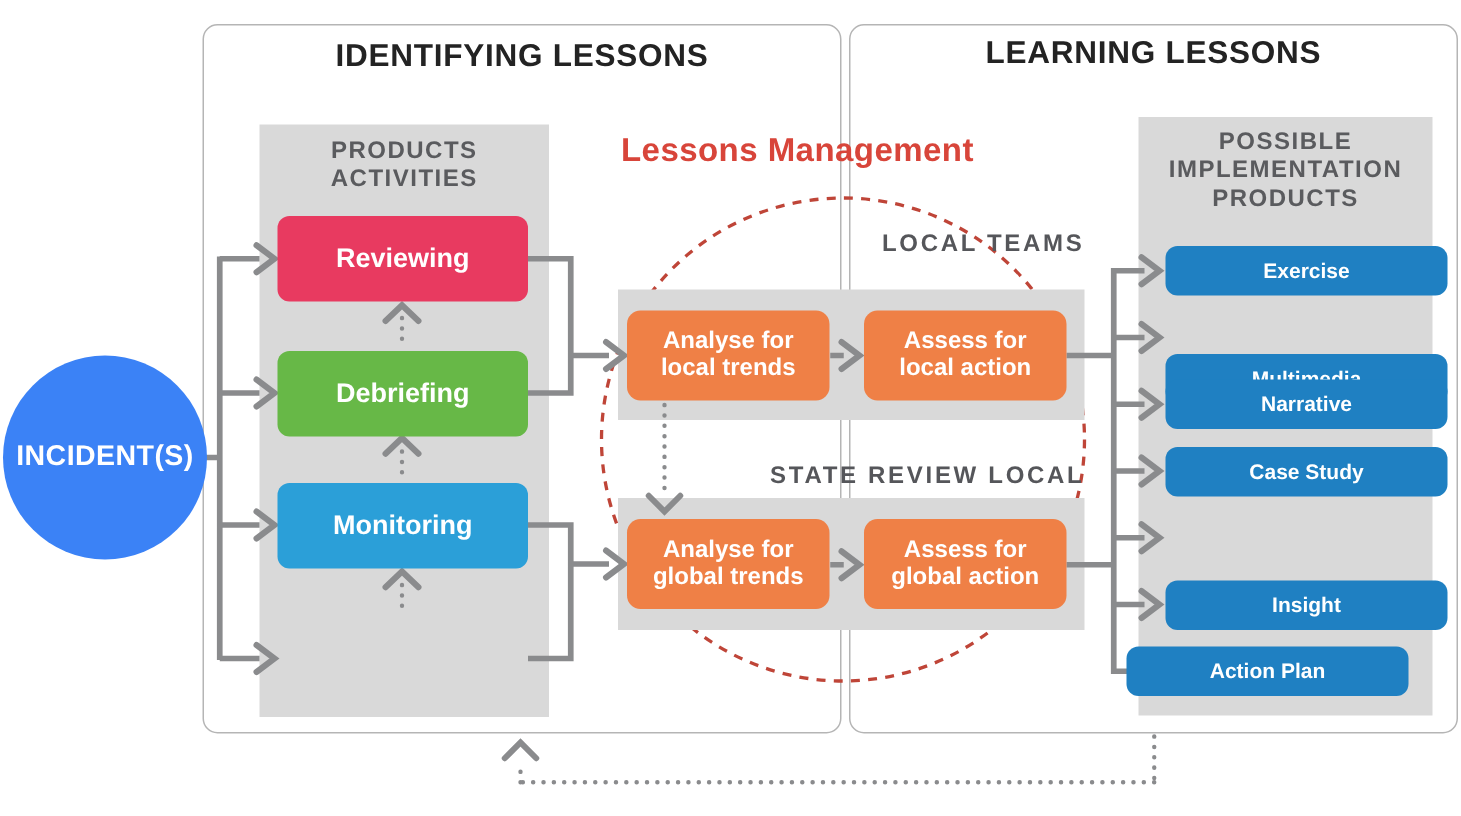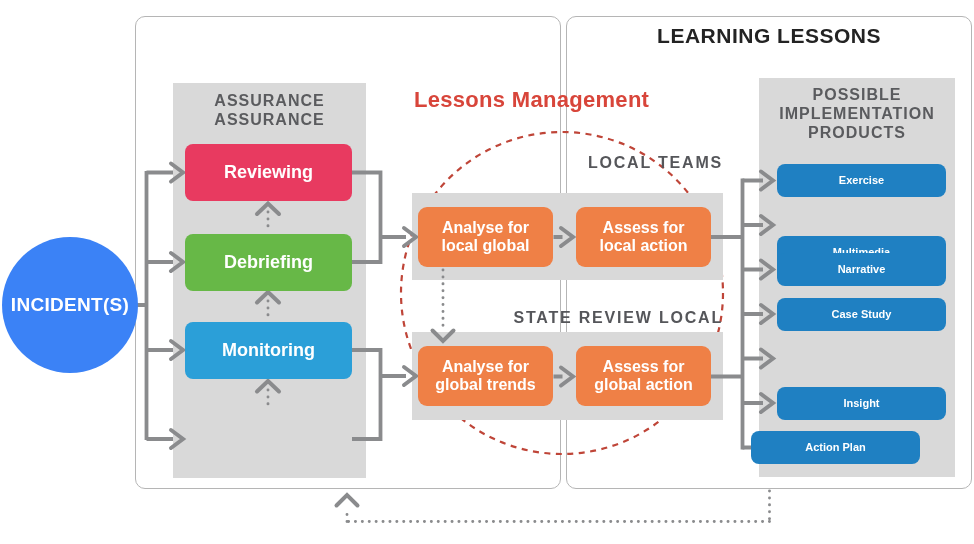--- a/index.html
+++ b/index.html
@@ -30,42 +30,43 @@
     position:absolute;font-weight:bold;font-size:22px;
     letter-spacing:.3px;color:#d8453a;
   }
   .cbox{
     position:absolute;border-radius:8px;display:flex;align-items:center;justify-content:center;
     color:#ffffff;font-weight:bold;text-align:center;line-height:1.15;box-sizing:border-box;
   }
   .cbox.big{width:167px;height:57px;font-size:18px;padding:0 14px;}
   .cbox.big.twoline{font-size:16px;}
   .cbox.orange{width:135px;height:60px;font-size:16px;border-radius:9px;padding:0 8px;}
-  .cbox.product{width:169px;height:33px;font-size:11px;}
+  .cbox.product{width:188px;height:33px;font-size:14px;}
   .incident{
     position:absolute;border-radius:50%;display:flex;align-items:center;justify-content:center;
     color:#ffffff;font-weight:bold;font-size:19px;letter-spacing:.3px;
   }
 </style>
 </head>
 <body>
 
 <div class="stage">
 
   <div class="panel" style="left:135px;top:16px;width:426px;height:473px;"></div>
   <div class="panel" style="left:566px;top:16px;width:406px;height:473px;"></div>
 
+  <div class="panel-title" style="left:135px;top:26px;width:426px;">IDENTIFYING LESSONS</div>
   <div class="panel-title" style="left:566px;top:24px;width:406px;">LEARNING LESSONS</div>
 
   <svg class="layer" viewBox="0 0 974 544">
     <circle cx="562" cy="293" r="161" fill="none" stroke="#bf4538" stroke-width="2.2" stroke-dasharray="6 5.5"></circle>
   </svg>
 
   <div class="graybox" style="left:173px;top:83px;width:193px;height:395px;padding-top:0;">
-    <div class="graybox-header" style="width:150px;margin-top:9px;">ASSURANCE ASSURANCE</div>
+    <div class="graybox-header" style="width:150px;margin-top:9px;">PRODUCTS ACTIVITIES</div>
   </div>
 
   <div class="graybox" style="left:759px;top:78px;width:196px;height:399px;">
     <div class="graybox-header" style="width:172px;margin-top:8px;">POSSIBLE IMPLEMENTATION PRODUCTS</div>
   </div>
 
   <div class="band" style="left:412px;top:193px;width:311px;height:87px;"></div>
   <div class="band" style="left:412px;top:332px;width:311px;height:88px;"></div>
 
   <svg class="layer" viewBox="0 0 974 544">
@@ -119,21 +120,21 @@
   </svg>
 
   <div class="mgmt-title" style="left:414px;top:87px;width:300px;">Lessons Management</div>
   <div class="team-label" style="left:412px;top:154px;width:311px;">LOCAL TEAMS</div>
   <div class="team-label" style="left:412px;top:309px;width:311px;">STATE REVIEW LOCAL</div>
 
   <div class="cbox big" style="left: 185px; top: 144px; background-color: rgb(232, 58, 96);">Reviewing</div>
   <div class="cbox big" style="left: 185px; top: 234px; background-color: rgb(103, 184, 71);">Debriefing</div>
   <div class="cbox big" style="left: 185px; top: 322px; background-color: rgb(43, 159, 216);">Monitoring</div>
 
-  <div class="cbox orange" style="left: 418px; top: 207px; background-color: rgb(239, 128, 70);">Analyse for local global</div>
+  <div class="cbox orange" style="left: 418px; top: 207px; background-color: rgb(239, 128, 70);">Analyse for local trends</div>
   <div class="cbox orange" style="left: 576px; top: 207px; background-color: rgb(239, 128, 70);">Assess for local action</div>
   <div class="cbox orange" style="left: 418px; top: 346px; background-color: rgb(239, 128, 70); text-align: center;">Analyse for global trends</div>
   <div class="cbox orange" style="left: 576px; top: 346px; background-color: rgb(239, 128, 70);">Assess for global action</div>
 
   <div class="cbox product" style="left: 777px; top: 164px; background-color: rgb(31, 128, 194);">Exercise</div>
   <div class="cbox product" style="left: 777px; top: 208px; background-color: rgb(31, 128, 194); margin-top: 28px;">Multimedia</div>
   <div class="cbox product" style="left: 777px; top: 253px; background-color: rgb(31, 128, 194);">Narrative</div>
   <div class="cbox product" style="left: 777px; top: 298px; background-color: rgb(31, 128, 194);">Case Study</div>
   <div class="cbox product" style="left: 777px; top: 387px; background-color: rgb(31, 128, 194);">Insight</div>
   <div class="cbox product" style="left: 751px; top: 431px; background-color: rgb(31, 128, 194);">Action Plan</div>

